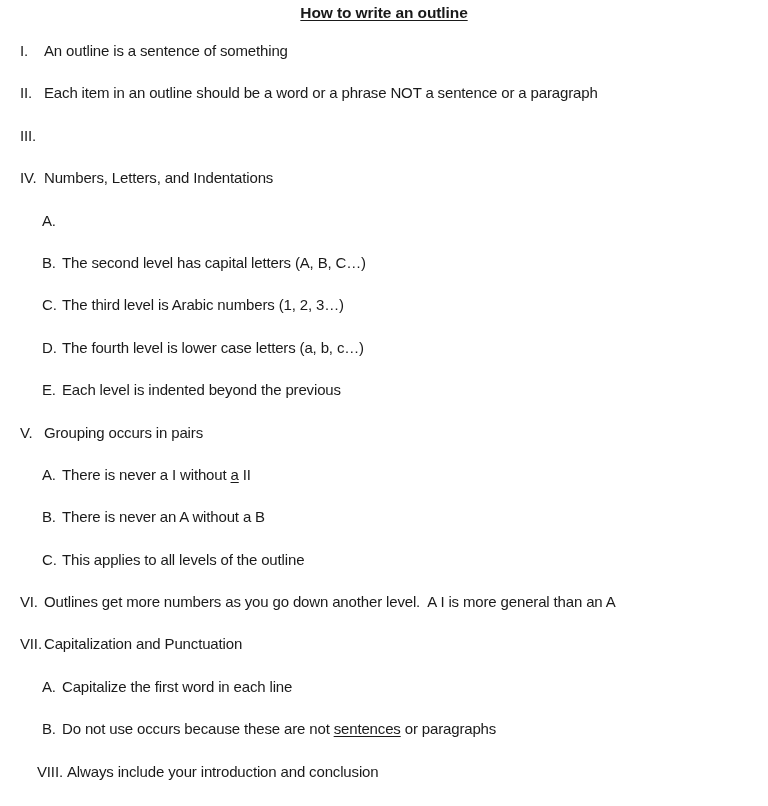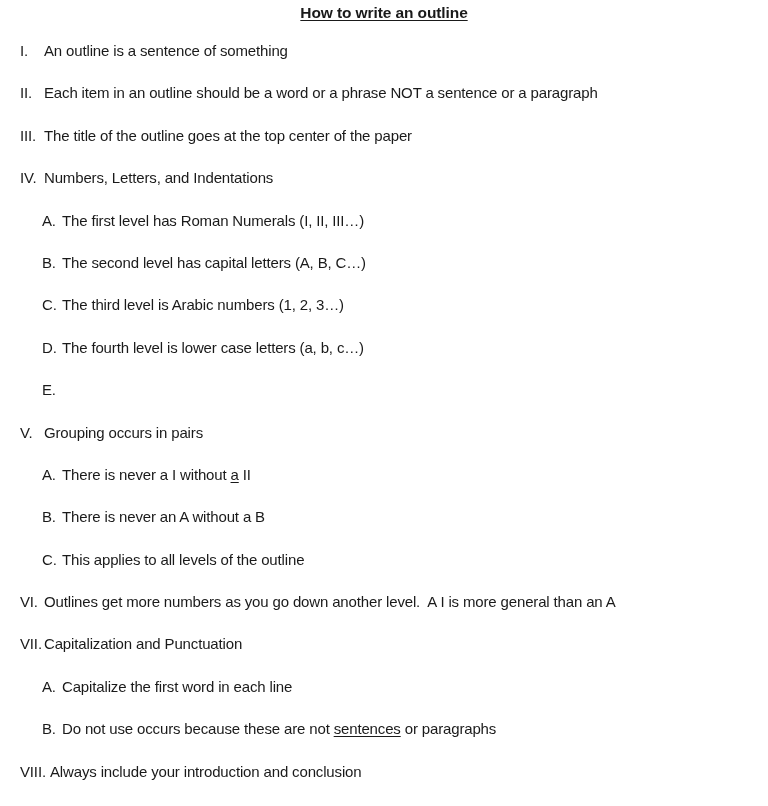--- a/index.html
+++ b/index.html
@@ -66,20 +66,21 @@
     padding-left: 20px;
   }
   .level-1 .marker {
     display: inline-block;
     width: 24px;
     flex: 0 0 auto;
   }
   
   .level-1.marker-wide .marker {
     width: 30px;
+    margin-left: 17px;
   }
 
   
   .level-2 {
     padding-left: 42px;
   }
   .level-2 .marker {
     display: inline-block;
     width: 20px;
     flex: 0 0 auto;
@@ -98,27 +99,27 @@
 </head>
 <body>
 
 <div id="doc-page">
 
   <div class="doc-title"><span class="title-text">How to write an outline</span></div>
 
   <div class="outline-body">
       <div class="outline-item level-1"><span class="marker">I.</span><span class="item-text">An outline is a sentence of something</span></div>
       <div class="outline-item level-1"><span class="marker">II.</span><span class="item-text">Each item in an outline should be a word or a phrase NOT a sentence or a paragraph</span></div>
-      <div class="outline-item level-1"><span class="marker">III.</span><span class="item-text">The title of the outline goes at the top center of the paper</span></div>
+      <div class="outline-item level-1"><span class="marker">III.</span></div>
       <div class="outline-item level-1"><span class="marker">IV.</span><span class="item-text">Numbers, Letters, and Indentations</span></div>
-      <div class="outline-item level-2"><span class="marker">A.</span><span class="item-text">The first level has Roman Numerals (I, II, III…)</span></div>
+      <div class="outline-item level-2"><span class="marker">A.</span></div>
       <div class="outline-item level-2"><span class="marker">B.</span><span class="item-text">The second level has capital letters (A, B, C…)</span></div>
       <div class="outline-item level-2"><span class="marker">C.</span><span class="item-text">The third level is Arabic numbers (1, 2, 3…)</span></div>
       <div class="outline-item level-2"><span class="marker">D.</span><span class="item-text">The fourth level is lower case letters (a, b, c…)</span></div>
-      <div class="outline-item level-2"><span class="marker">E.</span></div>
+      <div class="outline-item level-2"><span class="marker">E.</span><span class="item-text">Each level is indented beyond the previous</span></div>
       <div class="outline-item level-1"><span class="marker">V.</span><span class="item-text">Grouping occurs in pairs</span></div>
       <div class="outline-item level-2"><span class="marker">A.</span><span class="item-text"><span>There is never a I without </span><span class="u">a</span><span> II</span></span></div>
       <div class="outline-item level-2"><span class="marker">B.</span><span class="item-text">There is never an A without a B</span></div>
       <div class="outline-item level-2"><span class="marker">C.</span><span class="item-text">This applies to all levels of the outline</span></div>
       <div class="outline-item level-1"><span class="marker">VI.</span><span class="item-text">Outlines get more numbers as you go down another level.  A I is more general than an A</span></div>
       <div class="outline-item level-1"><span class="marker">VII.</span><span class="item-text">Capitalization and Punctuation</span></div>
       <div class="outline-item level-2"><span class="marker">A.</span><span class="item-text">Capitalize the first word in each line</span></div>
       <div class="outline-item level-2"><span class="marker">B.</span><span class="item-text"><span>Do not use occurs because these are not </span><span class="u">sentences</span><span> or paragraphs</span></span></div>
       <div class="outline-item level-1 marker-wide"><span class="marker">VIII.</span><span class="item-text">Always include your introduction and conclusion</span></div>
     </div>

